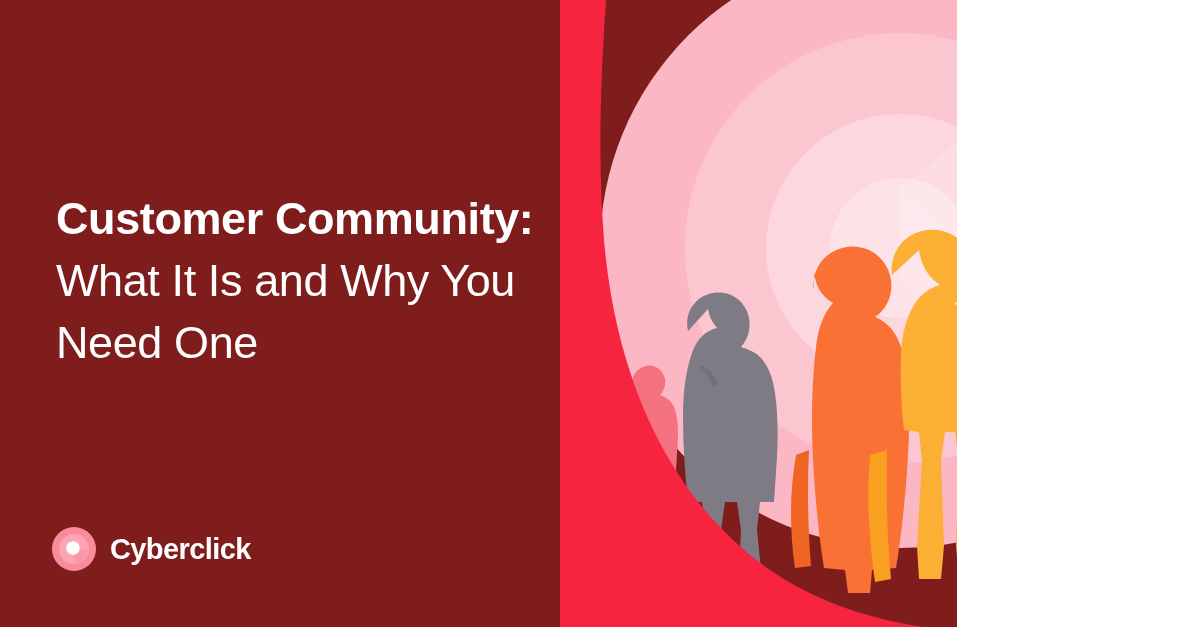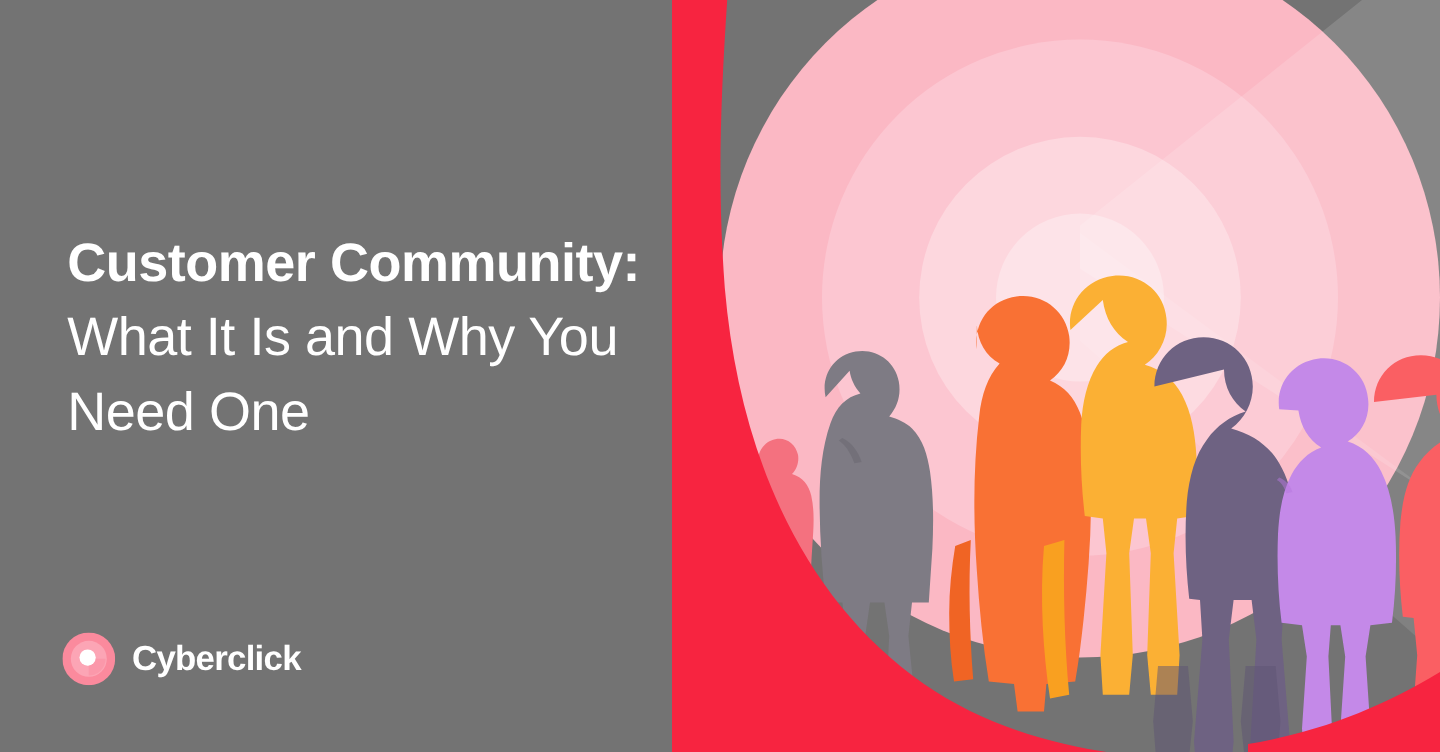--- a/index.html
+++ b/index.html
@@ -2,24 +2,24 @@
 <html><head>
 <meta charset="utf-8">
 <style>
   html, body {
     margin: 0;
     padding: 0;
     background: #ffffff;
   }
   #banner {
     position: relative;
-    width: 1200px;
+    width: 957px;
     height: 627px;
     overflow: hidden;
-    background: #737373;
+    background: #7f1d1d;
     font-family: "Liberation Sans", sans-serif;
   }
 
   
   .graphic {
     position: absolute;
     top: 0;
     left: 560px;
     width: 640px;
     height: 627px;

